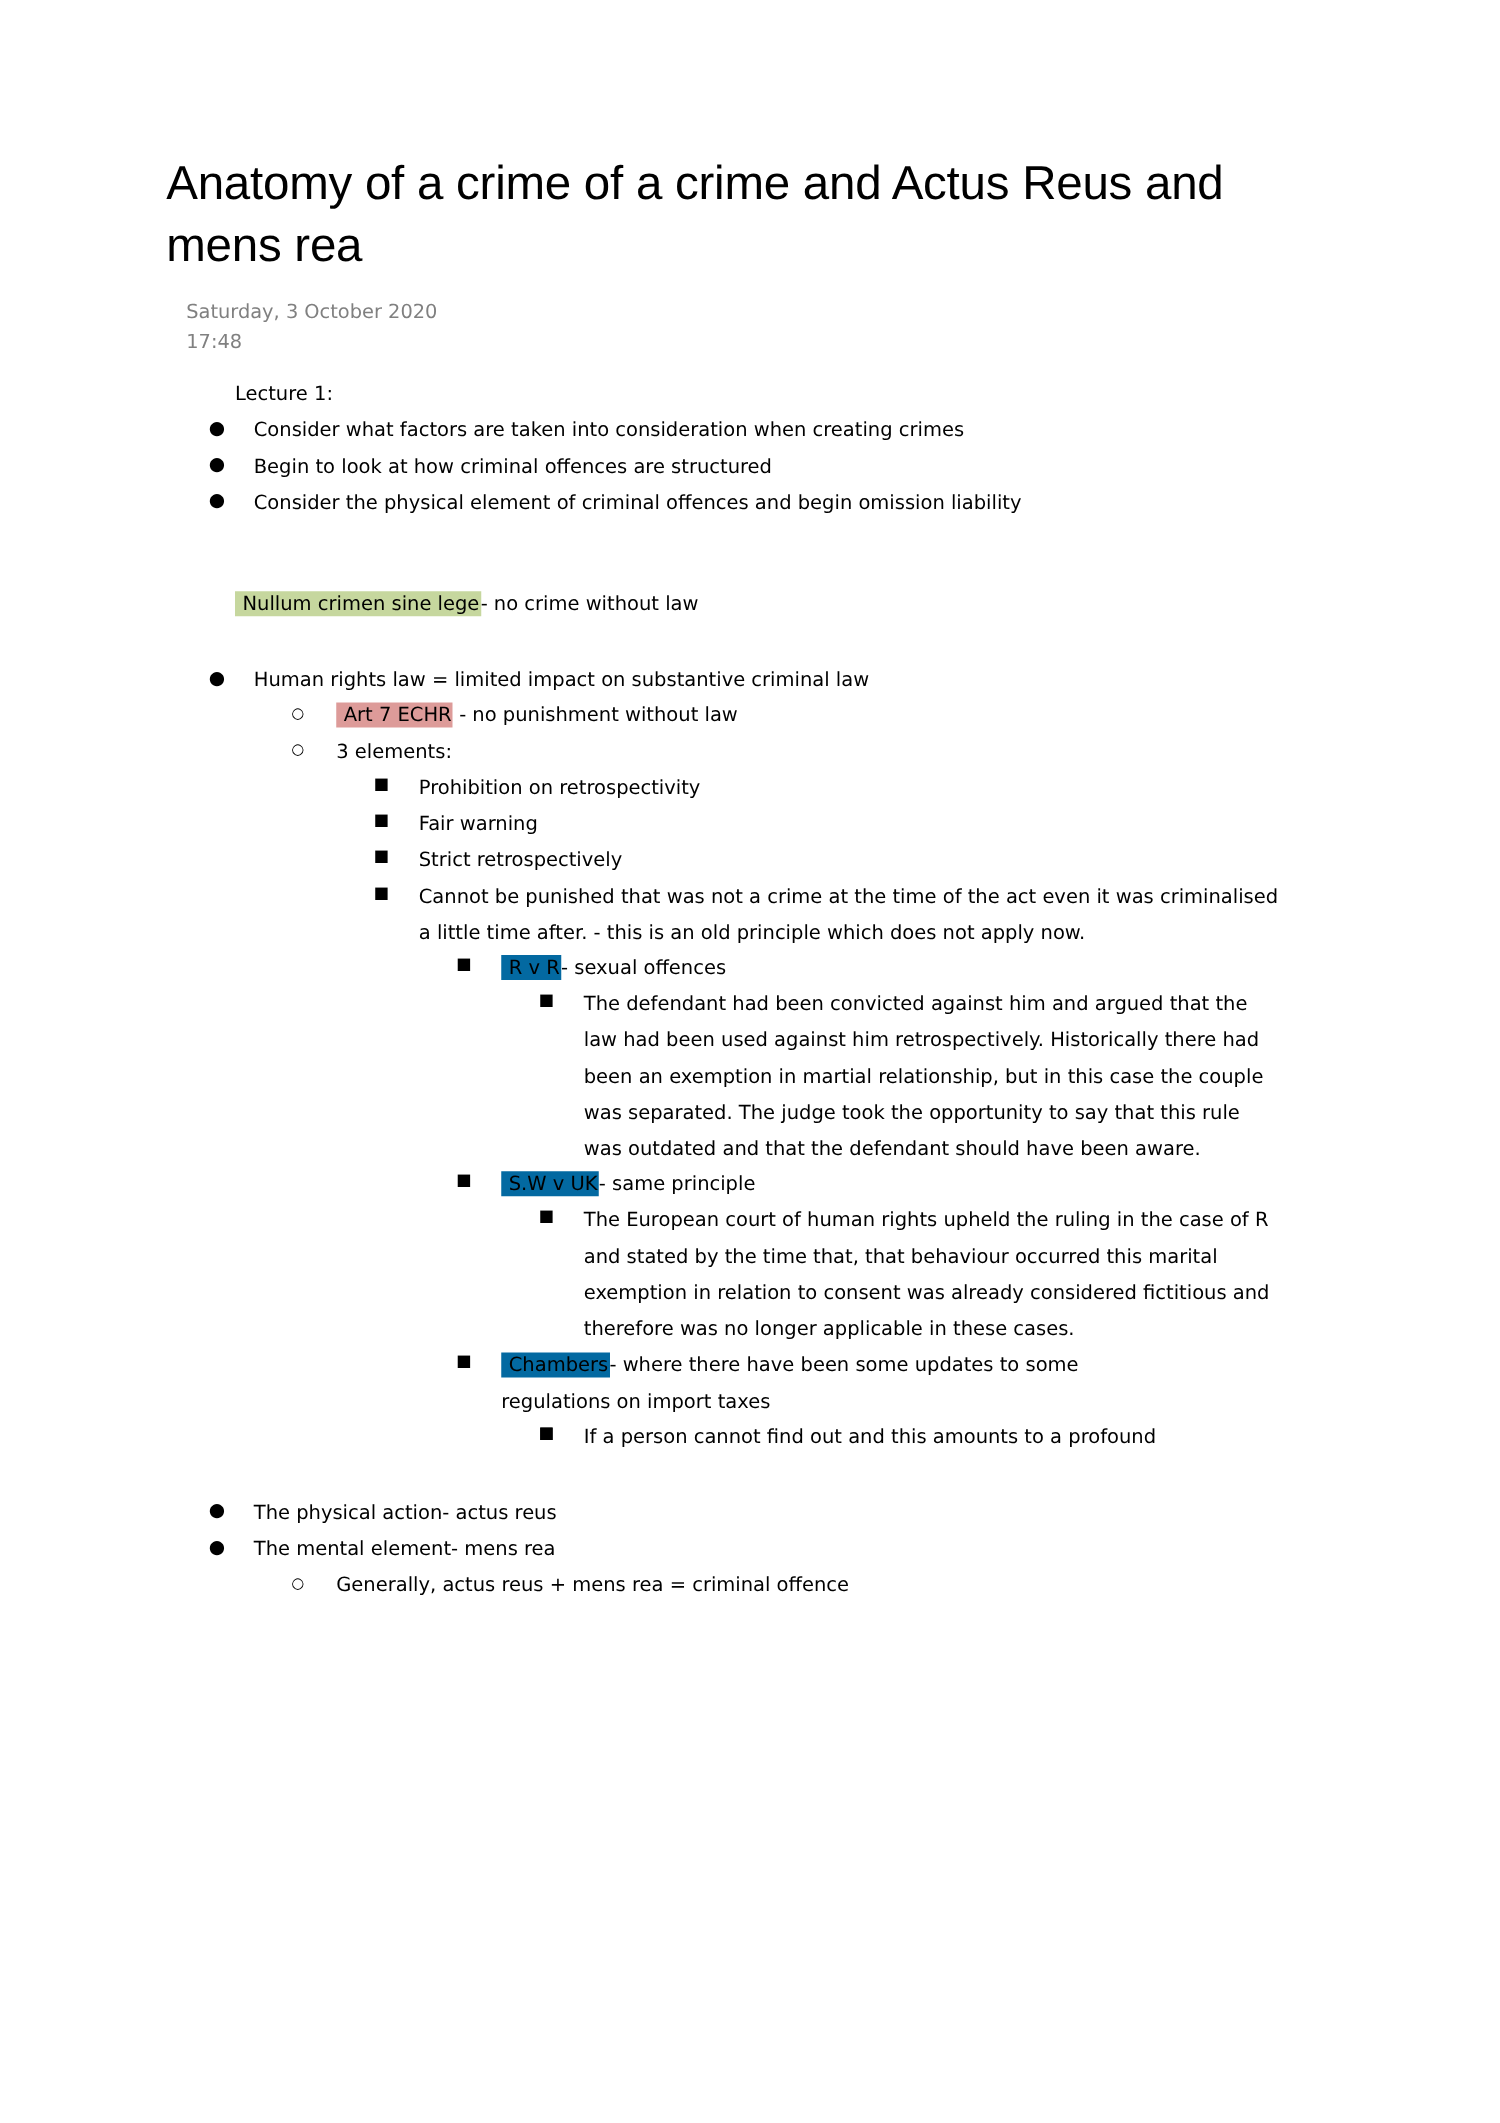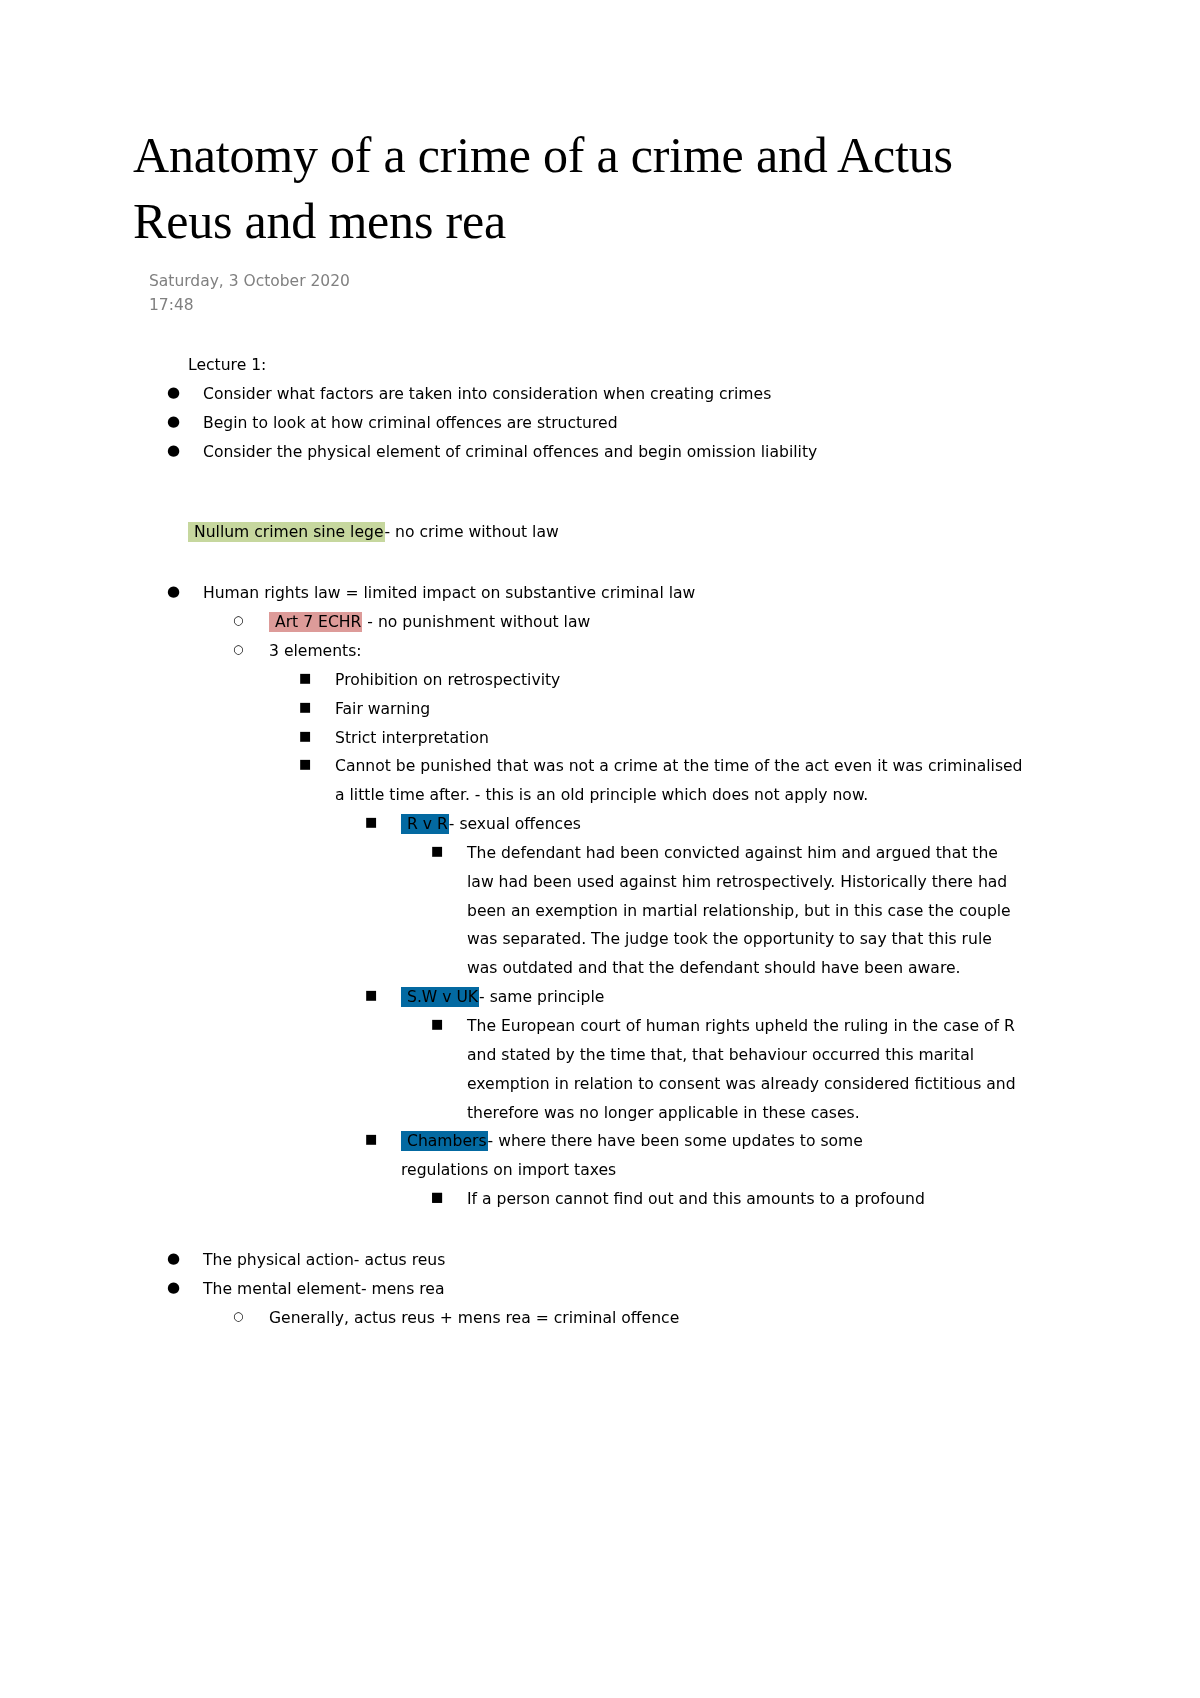--- a/index.html
+++ b/index.html
@@ -18,42 +18,42 @@
   .page {
     position: relative;
     width: 1200px;
     height: 1698px;
     box-sizing: border-box;
     padding: 122px 130px 0 133px;
   }
 
   
   .doc-title {
-    font-family: Liberation Serif, serif;
-    font-size: 50px;
+    font-family: Liberation Sans, sans-serif;
+    font-size: 38px;
     font-weight: 400;
     line-height: 1.32;
     letter-spacing: -0.2px;
     color: #000000;
     margin: 0 2px 6px 0;
     max-width: 880px;
   }
   .doc-meta {
     font-family: "DejaVu Sans", sans-serif;
     font-size: 15.5px;
     font-weight: 400;
     color: #808080;
     line-height: 1.52;
     margin: 16px;
   }
   .doc-meta .time { display: block; }
 
   
   .outline {
-    margin-top: 34px;
+    margin-top: 16px;
     font-family: "DejaVu Sans", sans-serif;
     font-size: 15.6px;
     line-height: 1.85;
     color: #000000;
   }
 
   .row {
     position: relative;
     display: block;
     margin: 0;
@@ -159,21 +159,21 @@
     <div class="row lvl-3 bulleted b-sq">
       <span class="marker">■</span>
       <span class="txt">Prohibition on retrospectivity</span>
     </div>
     <div class="row lvl-3 bulleted b-sq">
       <span class="marker">■</span>
       <span class="txt">Fair warning</span>
     </div>
     <div class="row lvl-3 bulleted b-sq">
       <span class="marker">■</span>
-      <span class="txt">Strict interpretation</span>
+      <span class="txt">Strict retrospectively</span>
     </div>
 
     <div class="row lvl-3 bulleted b-sq" style="max-width:690px;">
       <span class="marker">■</span>
       <span class="txt">Cannot be punished that was not a crime at the time of the act even it was criminalised a little time after. - this is an old principle which does not apply now.</span>
     </div>
 
     <div class="row lvl-4 bulleted b-sq">
       <span class="marker">■</span>
       <mark class="hl hl-blue">R v R</mark><span class="txt">- sexual offences</span>

